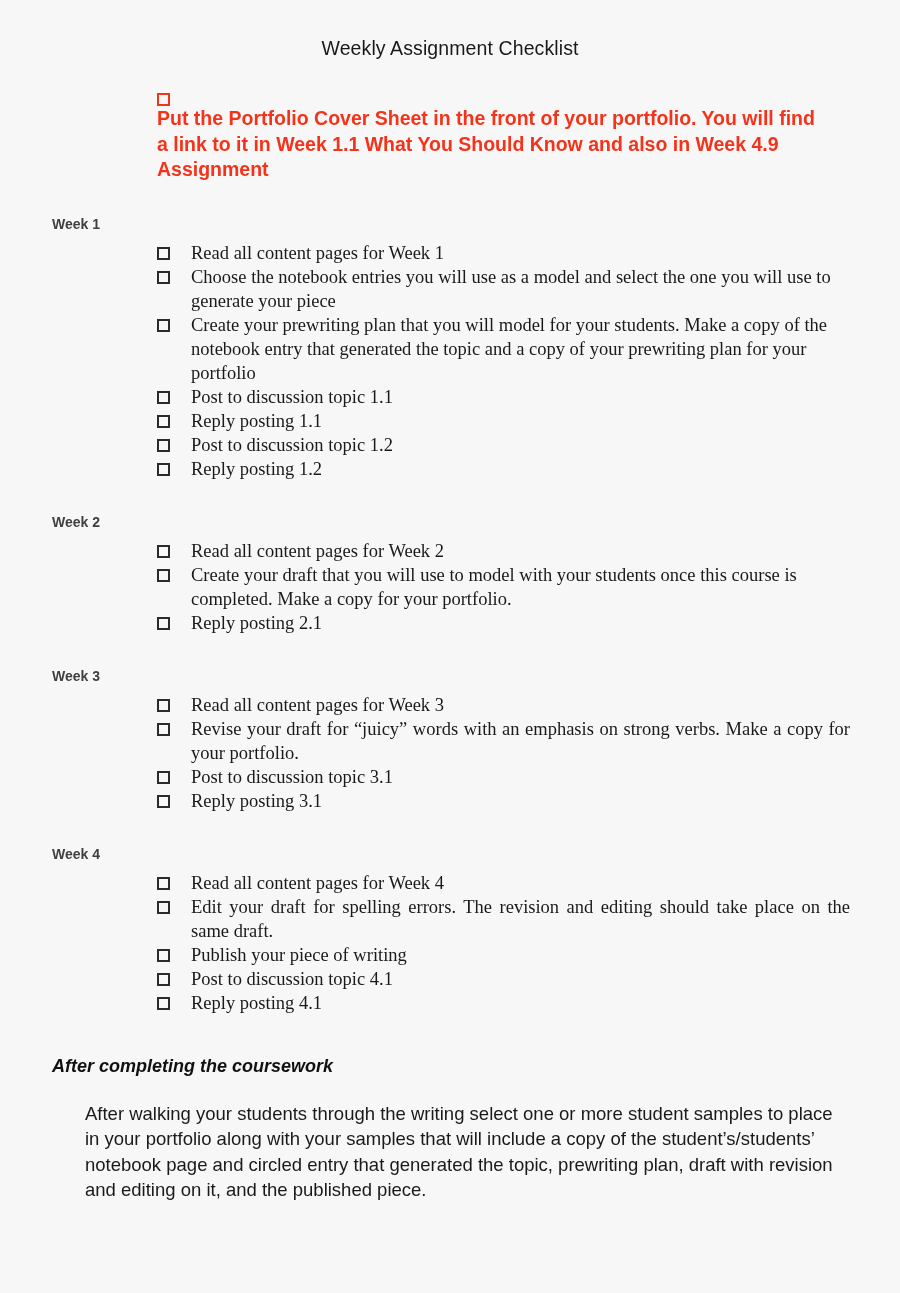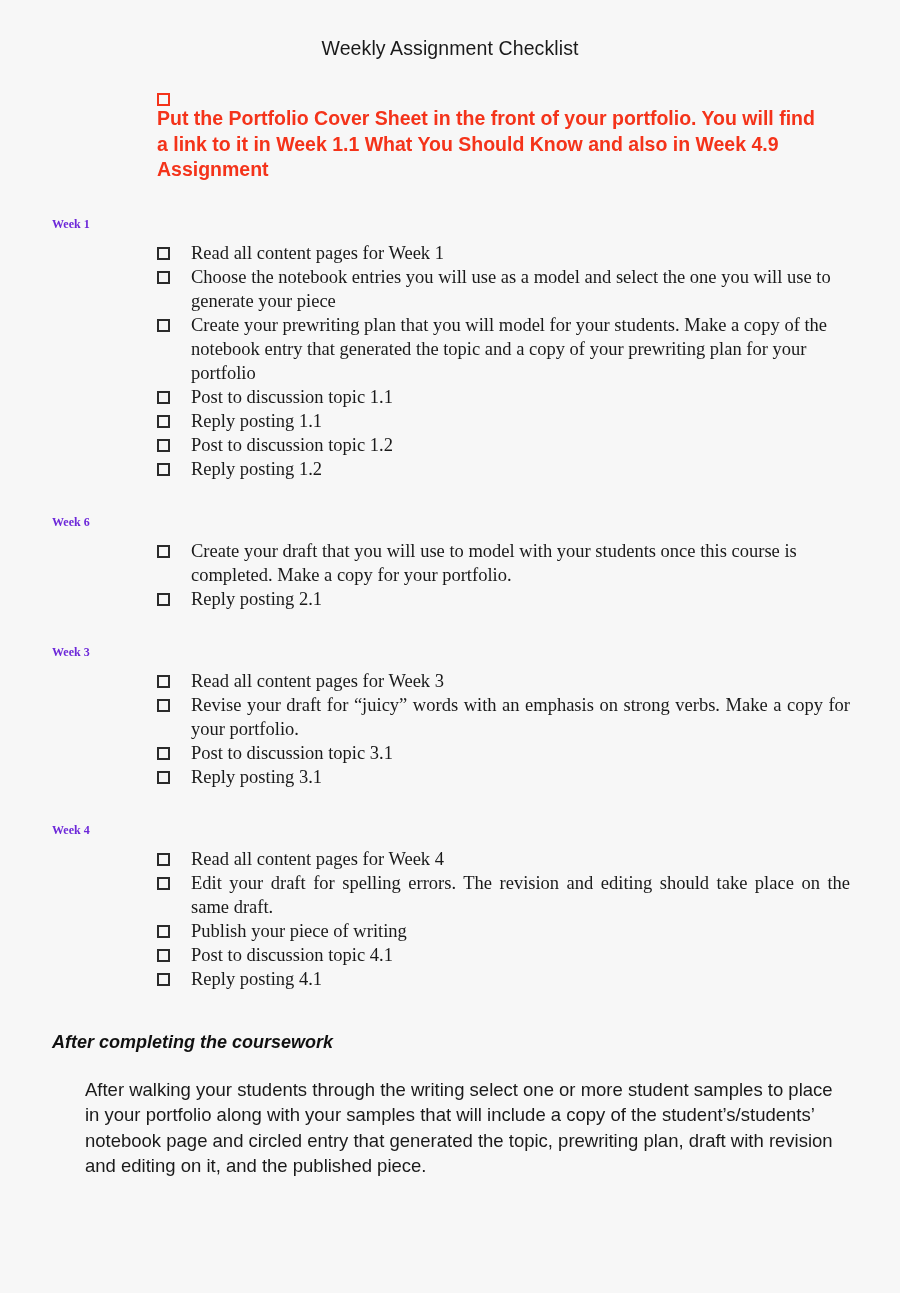--- a/index.html
+++ b/index.html
@@ -60,25 +60,24 @@
     color: #f4331a;
     max-width: 660px;
   }
 
   
   .week-block {
     margin-top: 30px;
   }
   .week-heading {
     margin-left: 52px;
-    font-size: 12px;
+    font-size: 14px;
     font-weight: bold;
     line-height: 22px;
-    color: #6d28d9;
-    font-family: Liberation Serif, serif;
+    color: #404040;
   }
   .items {
     margin-top: 6px;
   }
   .item {
     display: flex;
     align-items: flex-start;
     margin-left: 157px;
     margin-right: 50px;
     font-family: Liberation Serif, serif;
@@ -184,22 +183,28 @@
           </div>
           <div class="item">
             <span class="cb">
               <span class="cb-box"></span>
             </span>
             <span class="item-text">Reply posting 1.2</span>
           </div>
         </div>
       </div>
       <div class="week-block">
-        <div class="week-heading">Week 6</div>
-        <div class="items">
+        <div class="week-heading">Week 2</div>
+        <div class="items">
+          <div class="item">
+            <span class="cb">
+              <span class="cb-box"></span>
+            </span>
+            <span class="item-text">Read all content pages for Week 2</span>
+          </div>
           <div class="item">
             <span class="cb">
               <span class="cb-box"></span>
             </span>
             <span class="item-text">Create your draft that you will use to model with your students once this course is completed.  Make a copy for your portfolio.</span>
           </div>
           <div class="item">
             <span class="cb">
               <span class="cb-box"></span>
             </span>

